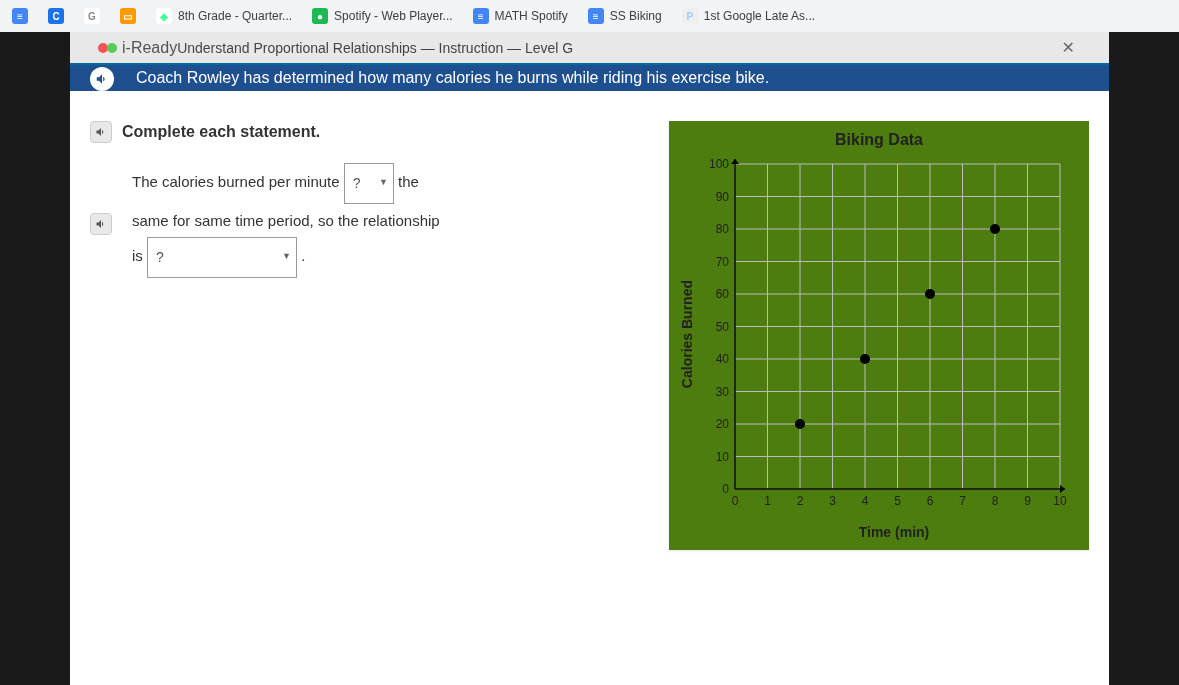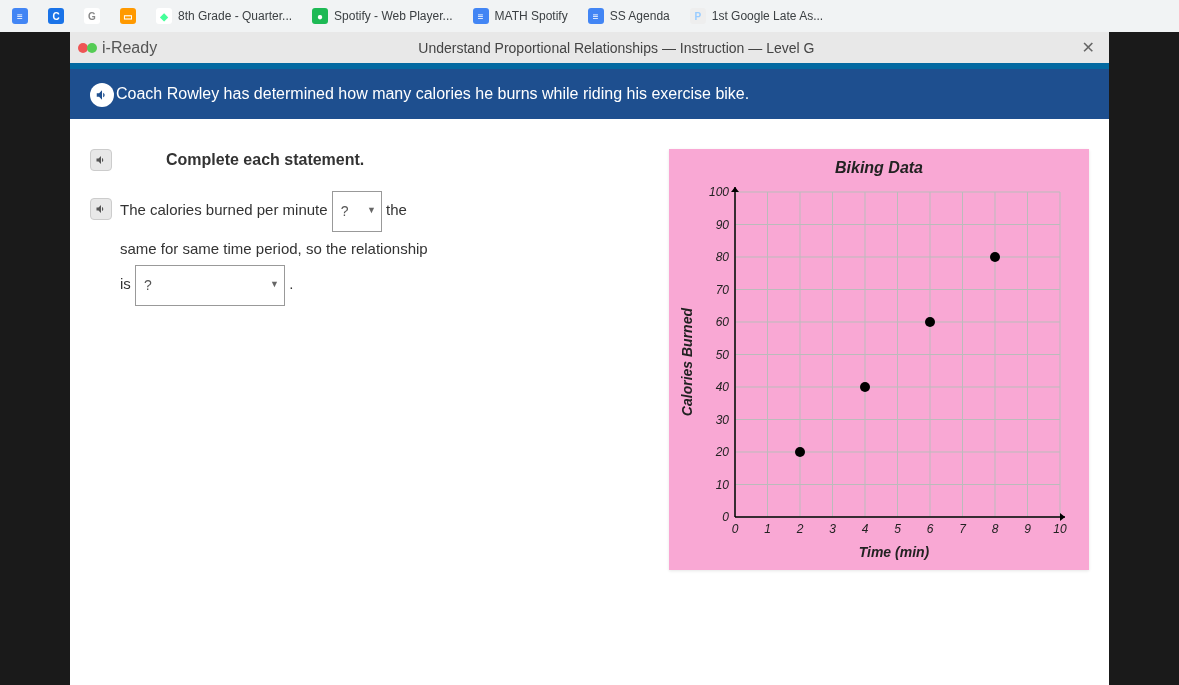--- a/index.html
+++ b/index.html
@@ -43,52 +43,51 @@
     }
     .app-container {
       background: #fff;
       width: 100%;
       height: 653px;
     }
     .app-header {
       display: flex;
       align-items: center;
       background: #e8e8e8;
-      border-bottom: 6px solid #0369a1;
-      padding: 6px 8px;
+      border-bottom: 2px solid #0369a1;
+      padding: 6px 28px;
       position: relative;
     }
     .app-logo {
       display: flex;
       align-items: center;
       gap: 2px;
       font-size: 16px;
       color: #555;
     }
     .logo-dot1 { width: 10px; height: 10px; background: #e55; border-radius: 50%; }
     .logo-dot2 { width: 10px; height: 10px; background: #5c5; border-radius: 50%; margin-left: -3px; }
     .lesson-title {
       flex: 1;
-      text-align: center;
       font-size: 14px;
       color: #444;
     }
     .close-x {
       font-size: 16px;
       color: #666;
       cursor: pointer;
       padding: 0 6px;
     }
     .prompt-banner {
       background: #1e4f8f;
       color: #fff;
-      padding: 12px 20px;
-      display: flex;
-      align-items: center;
-      gap: 2px;
+      padding: 0 20px;
+      display: flex;
+      align-items: center;
+      gap: 22px;
     }
     .speaker-btn {
       background: #fff;
       border-radius: 50%;
       width: 24px;
       height: 24px;
       display: flex;
       align-items: center;
       justify-content: center;
       flex-shrink: 0;
@@ -121,26 +120,25 @@
       display: flex;
       align-items: center;
       justify-content: center;
       font-size: 11px;
       cursor: pointer;
     }
     .instruction-text {
       font-weight: bold;
       font-size: 16px;
       color: #333;
-      margin-left: 44px;
     }
     .statement-block {
       display: flex;
-      align-items: flex-start;
-      gap: 8px;
+      align-items: center;
+      gap: 20px;
       margin-left: 0px;
     }
     .statement-text {
       font-size: 15px;
       color: #333;
       line-height: 2.2;
     }
     .inline-select {
       display: inline-block;
       border: 1px solid #999;
@@ -158,24 +156,23 @@
       position: absolute;
       right: 5px;
       font-size: 9px;
       color: #666;
       top: 50%;
       transform: translateY(-50%);
     }
     .inline-select.wide { min-width: 150px; }
     .chart-panel {
       width: 420px;
-      background: #f9a8d4;
+      background: #4d7c0f;
       padding: 10px;
       box-shadow: 0 1px 3px rgba(0,0,0,0.1);
-      font-style: italic;
     }
     .chart-title {
       text-align: center;
       font-weight: bold;
       font-size: 16px;
       margin-bottom: 5px;
       color: #222;
     }
     .chart-body {
       display: flex;
@@ -190,21 +187,21 @@
       margin-right: 5px;
     }
     .plot-svg {
       flex: 1;
     }
     .xlabel {
       text-align: center;
       font-weight: bold;
       font-size: 14px;
       color: #222;
-      margin-top: 2px;
+      margin-top: 10px;
       margin-left: 30px;
     }
   </style>
 </head>
 <body>
 
 <div class="bookmarks-bar" id="bookmarks-bar">
     <div class="bookmark-item">
       <div class="bm-icon" style="background: rgb(66, 133, 244); color: rgb(255, 255, 255);">≡</div>
     </div>
@@ -224,21 +221,21 @@
     <div class="bookmark-item">
       <div class="bm-icon" style="background: rgb(29, 185, 84); color: rgb(255, 255, 255);">●</div>
       <span>Spotify - Web Player...</span>
     </div>
     <div class="bookmark-item">
       <div class="bm-icon" style="background: rgb(66, 133, 244); color: rgb(255, 255, 255);">≡</div>
       <span>MATH Spotify</span>
     </div>
     <div class="bookmark-item">
       <div class="bm-icon" style="background: rgb(66, 133, 244); color: rgb(255, 255, 255);">≡</div>
-      <span>SS Agenda</span>
+      <span>SS Biking</span>
     </div>
     <div class="bookmark-item">
       <div class="bm-icon" style="background: rgb(238, 238, 238); color: rgb(153, 204, 255);">P</div>
       <span>1st Google Late As...</span>
     </div>
   </div>
 
 <div class="outer-wrap">
   <div class="app-container">
     <div class="app-header">

